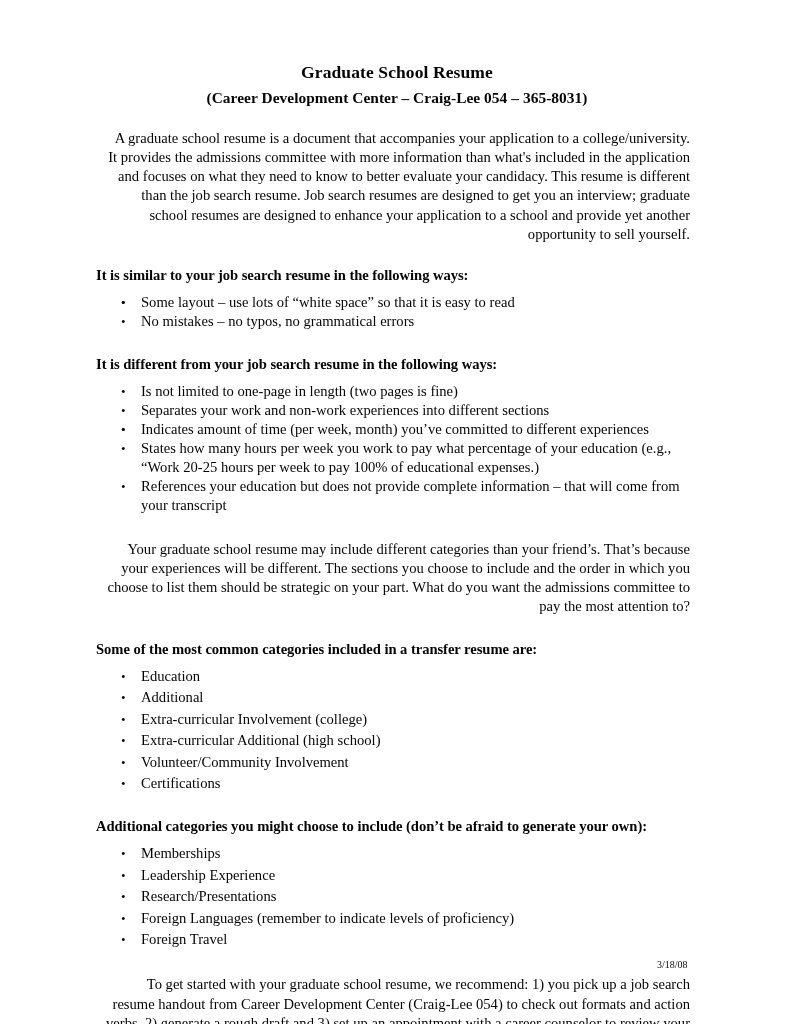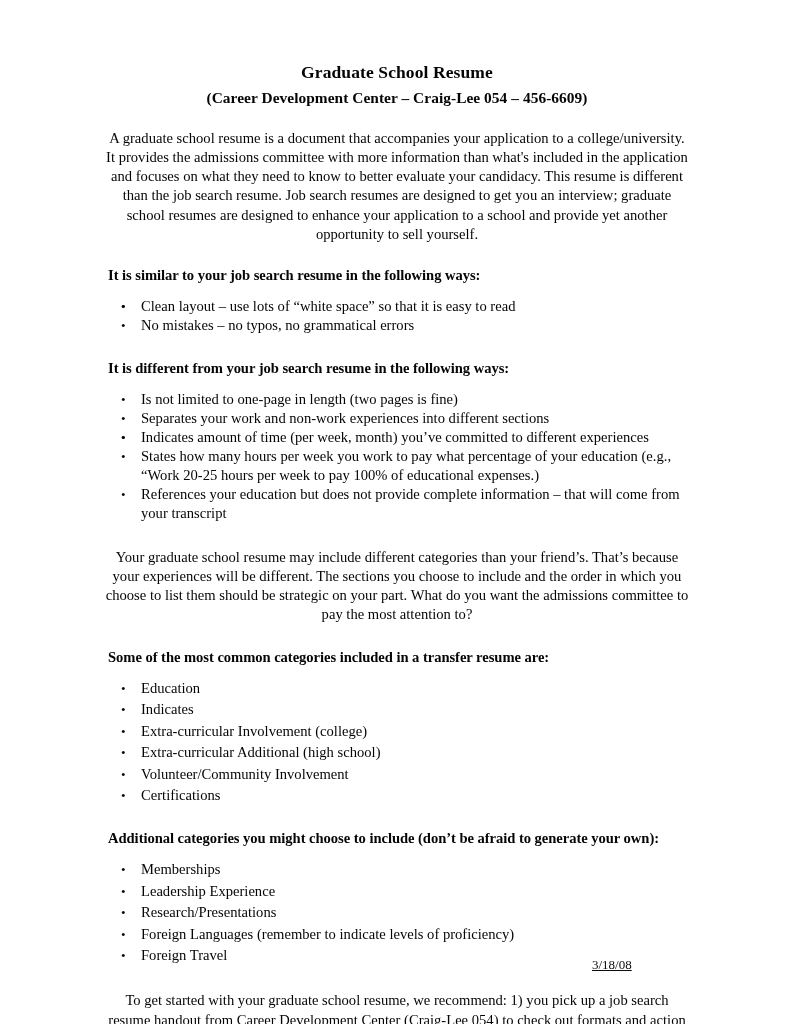--- a/index.html
+++ b/index.html
@@ -47,32 +47,32 @@
     line-height: 1.25;
     margin: 4px 0 0 0;
     letter-spacing: 0.05px;
   }
 
   
   .para {
     font-size: 14.6px;
     line-height: 19.1px;
     margin: 12px;
-    text-align: center;
+    text-align: right;
   }
   .para.intro { margin-top: 22px; }
   .para.mid   { margin-top: 24px; }
   .para.final { margin-top: 26px; }
 
   
   .section-heading {
     font-size: 14.6px;
     font-weight: bold;
     line-height: 19px;
-    margin: 12px;
+    margin: 0;
     padding-left: 4px;
     letter-spacing: -0.05px;
   }
   .heading-gap-1 { margin-top: 22px; }
   .heading-gap-2 { margin-top: 24px; }
 
   
   .bullets {
     list-style: none;
     margin: 8px 0 0 0;
@@ -91,49 +91,48 @@
     top: 0;
     font-size: 13px;
     line-height: 19.1px;
   }
   .bullets.tight li { margin-bottom: 0; }
   .bullets.spaced li { margin-bottom: 2.4px; }
 
   
   .footer-date {
     position: absolute;
-    left: 592px;
+    left: 657px;
     top: 955px;
-    font-size: 13px;
+    font-size: 10px;
     line-height: 19px;
     color: #0c0c0c;
-    text-decoration: underline;
   }
 </style>
 </head>
 <body>
 
 <div class="page">
   <div class="content">
 
     <h1 class="doc-title">Graduate School Resume</h1>
 
-    <h2 class="doc-subtitle">(Career Development Center – Craig-Lee 054 – 456-6609)</h2>
+    <h2 class="doc-subtitle">(Career Development Center – Craig-Lee 054 – 365-8031)</h2>
 
     <p class="para intro">A graduate school resume is a document that accompanies your application to a college/university. It provides the admissions committee with more information than what's included in the application and focuses on what they need to know to better evaluate your candidacy.  This resume is different than the job search resume.  Job search resumes are designed to get you an interview; graduate school resumes are designed to enhance your application to a school and provide yet another opportunity to sell yourself.</p>
 
     <p class="section-heading heading-gap-1">It is similar to your job search resume in the following ways:</p>
 
     <ul class="bullets tight">
       <li>
         <span class="dot">•</span>
       </li>
       <li>
         <span class="dot">•</span>
-        <span>Clean layout – use lots of  “white space” so that it is easy to read</span>
+        <span>Some layout – use lots of  “white space” so that it is easy to read</span>
       </li>
       <li>
         <span class="dot">•</span>
         <span>No mistakes – no typos, no grammatical errors</span>
       </li>
     </ul>
 
     <p class="section-heading heading-gap-2">It is different from your job search resume in the following ways:</p>
 
     <ul class="bullets tight">
@@ -166,21 +165,21 @@
 
     <p class="section-heading heading-gap-2">Some of the most common categories included in a transfer resume are:</p>
 
     <ul class="bullets spaced">
       <li>
         <span class="dot">•</span>
         <span>Education</span>
       </li>
       <li>
         <span class="dot">•</span>
-        <span>Indicates</span>
+        <span>Additional</span>
       </li>
       <li>
         <span class="dot">•</span>
         <span>Extra-curricular Involvement (college)</span>
       </li>
       <li>
         <span class="dot">•</span>
         <span>Extra-curricular Additional (high school)</span>
       </li>
       <li>

